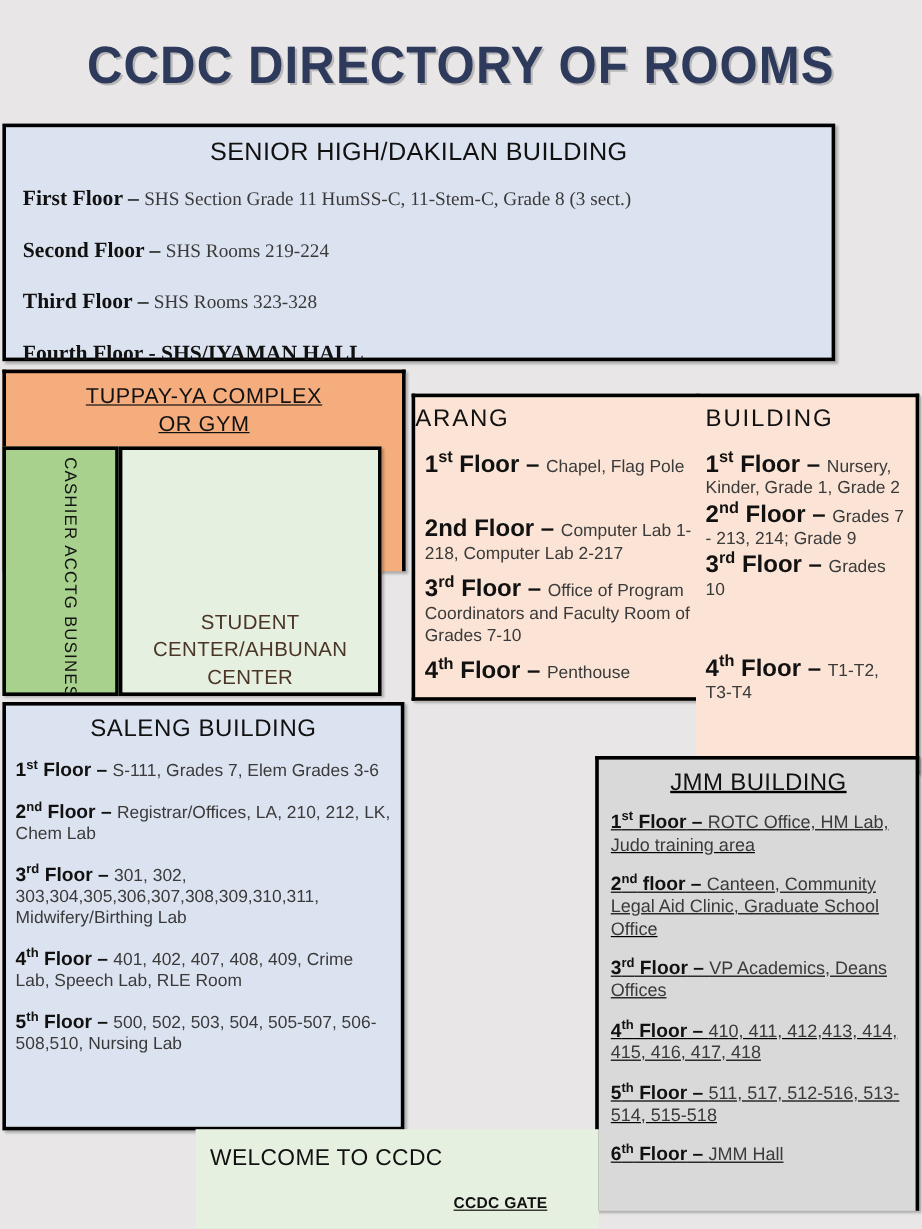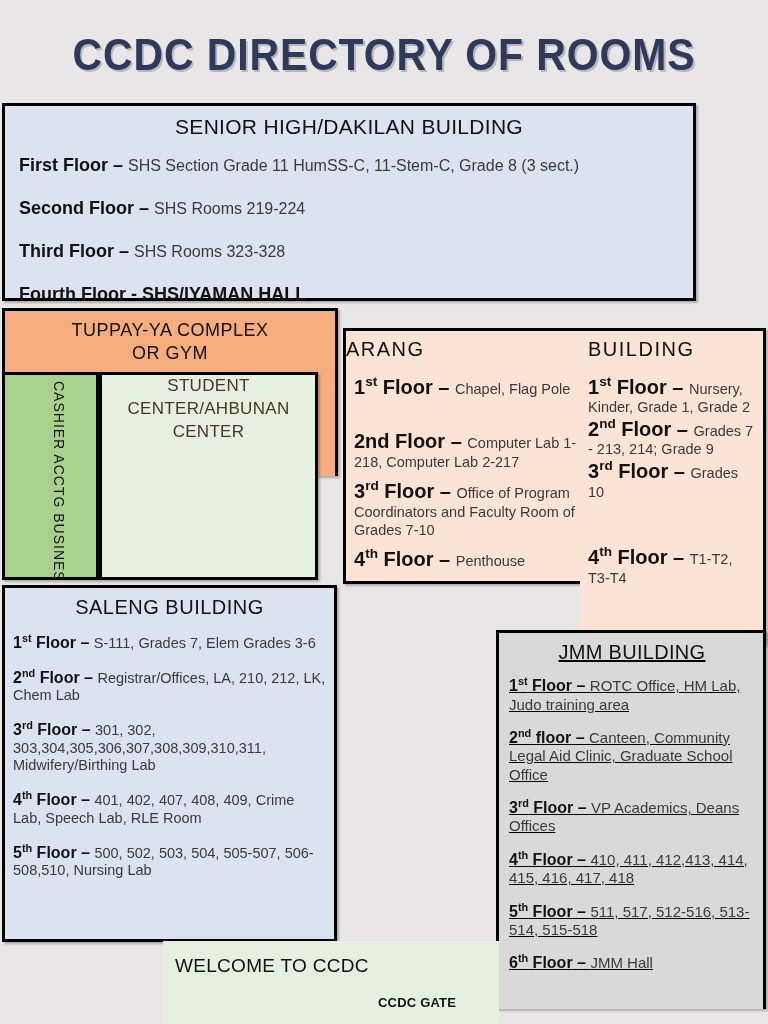--- a/index.html
+++ b/index.html
@@ -68,34 +68,35 @@
   
   #shs {
     left: 2px; top: 103px; width: 694px; height: 198px;
     background: #dce3f0;
     padding: 9px 10px 0 10px;
   }
   #shs .block-title { font-size: 21px; margin-bottom: 16px; }
   #shs .floor-line {
     font-size: 16px;
     margin: 16px 0 21px 4px;
+    font-family: Liberation Serif, serif;
   }
   #shs .floor-line b { font-size: 18px; }
   #shs .floor-line:last-child,
   #shs .floor-line.allbold { font-size: 18px; color: #111; }
 
   
   #tuppay {
     left: 2px; top: 308px; width: 336px; height: 168px;
     background: #f5ad7e;
     border-bottom: none;
     padding-top: 8px;
     z-index: 3;
   }
-  #tuppay .block-title { font-size: 18px; line-height: 1.3; letter-spacing:.5px;}
+  #tuppay .block-title { font-size: 18px; line-height: 1.3; letter-spacing:.5px;text-decoration:underline;}
 
   
   #cashier {
     left: 2px; top: 372px; width: 97px; height: 208px;
     background: #a9d18e;
     z-index: 4;
     overflow: hidden;
   }
   #cashier .vtext {
     position: absolute;
@@ -108,21 +109,21 @@
     left: 62px;
     top: 6px;
   }
 
   
   #student {
     left: 99px; top: 372px; width: 219px; height: 208px;
     background: #e6f0e0;
     z-index: 4;
     display: flex;
-    align-items: flex-start;
+    align-items: flex-end;
     justify-content: center;
   }
   #student .sc-text {
     text-align: center;
     font-size: 17px;
     line-height: 1.35;
     color: #4a3526;
     letter-spacing: .3px;
   }
 
@@ -194,20 +195,21 @@
     color: #111;
     letter-spacing: .3px;
   }
   #welcome .wgate {
     position: absolute;
     left: 215px; top: 54px;
     font-size: 13px;
     font-weight: bold;
     color: #111;
     letter-spacing: .2px;
+    text-decoration: underline;
   }
 </style>
 </head>
 <body>
 
 <div id="canvas">
 
   <div class="page-title">CCDC DIRECTORY OF ROOMS</div>
 
   <div class="block" id="shs">

